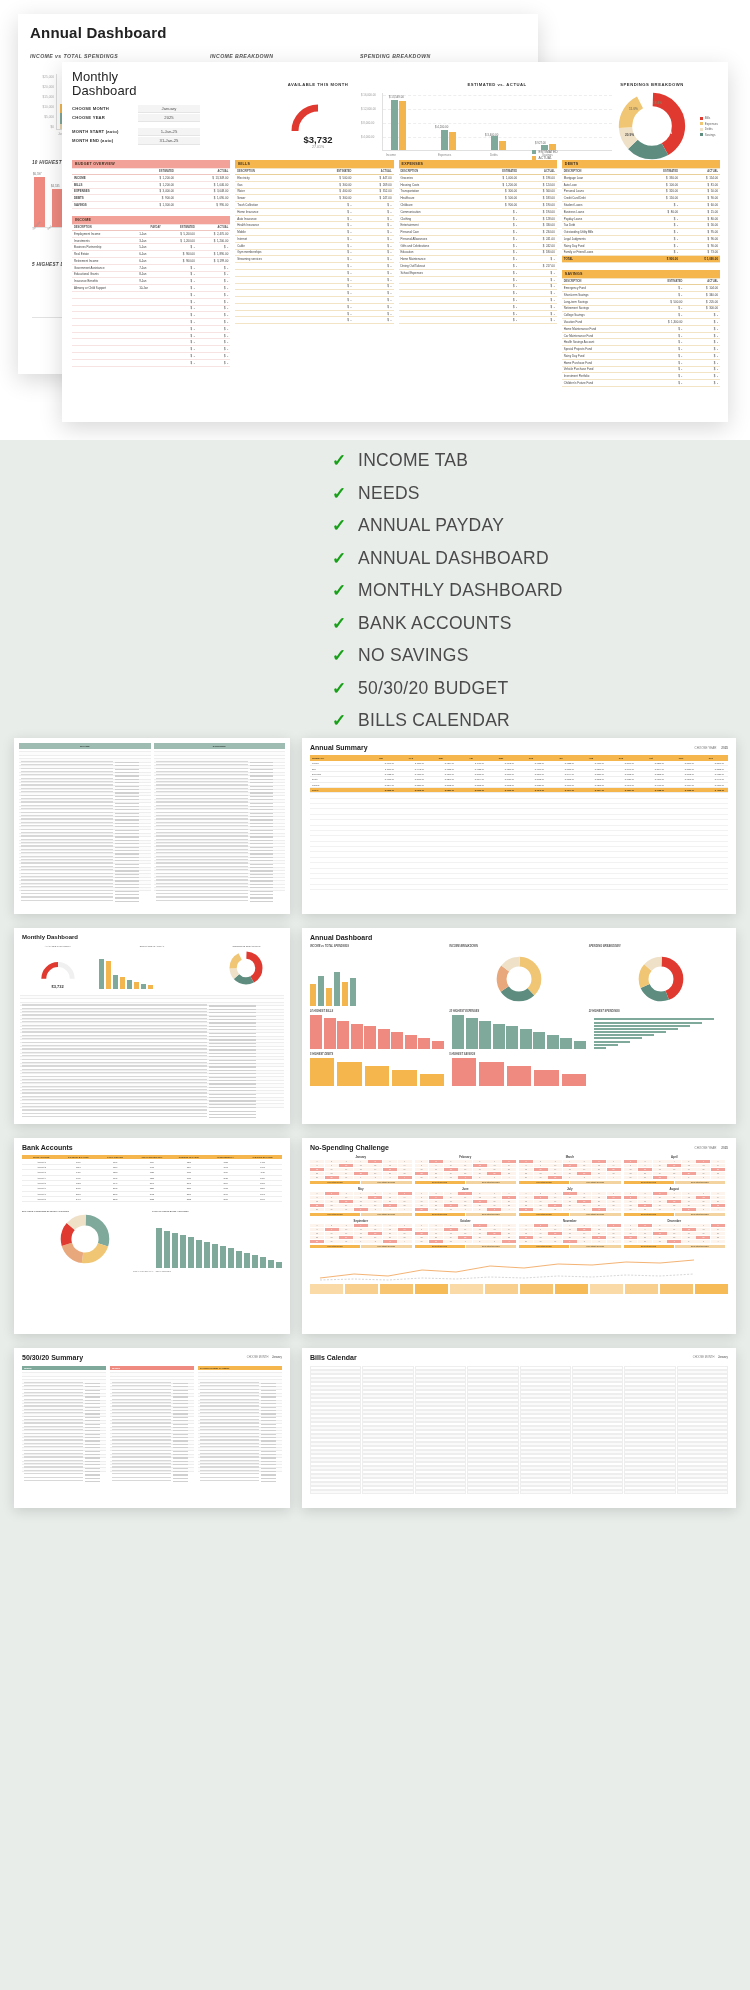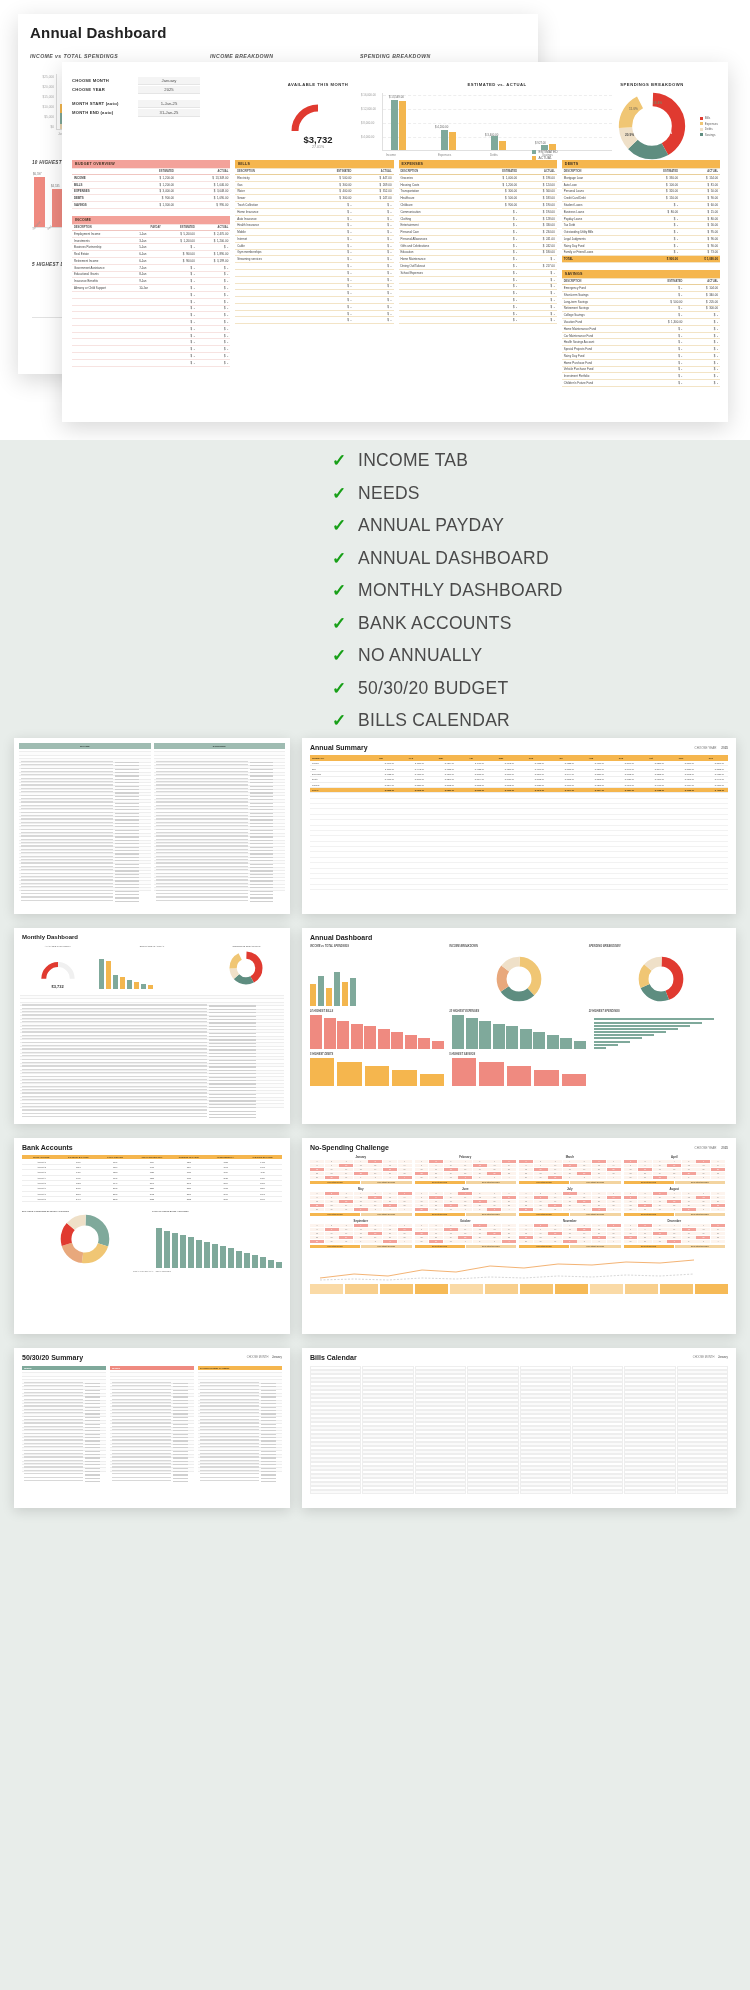--- a/index.html
+++ b/index.html
@@ -244,20 +244,21 @@
         <div class="bar" style="left:46px;height:38px;background:#f5b64e;width:14px;"></div>
       </div>
       <div class="blabels">
         <span style="margin-left:44px">Payday Loans</span>
       </div>
     </div>
   </div>
 
   <div class="sheet monthly-sheet">
 
+    <div class="m-title">Monthly<br>Dashboard</div>
 
     <div class="m-chooser">
       <div class="m-row">
         <div class="k">CHOOSE MONTH</div>
         <div class="v">January</div>
       </div>
       <div class="m-row">
         <div class="k">CHOOSE YEAR</div>
         <div class="v">2025</div>
       </div>
@@ -988,21 +989,21 @@
       <div class="feat">
         <span class="ck">✓</span>
         <span class="ft">MONTHLY DASHBOARD</span>
       </div>
       <div class="feat">
         <span class="ck">✓</span>
         <span class="ft">BANK ACCOUNTS</span>
       </div>
       <div class="feat">
         <span class="ck">✓</span>
-        <span class="ft">NO ANNUALLY</span>
+        <span class="ft">NO SAVINGS</span>
       </div>
       <div class="feat">
         <span class="ck">✓</span>
         <span class="ft">50/30/20 BUDGET</span>
       </div>
       <div class="feat">
         <span class="ck">✓</span>
         <span class="ft">BILLS CALENDAR</span>
       </div>
     </div>

